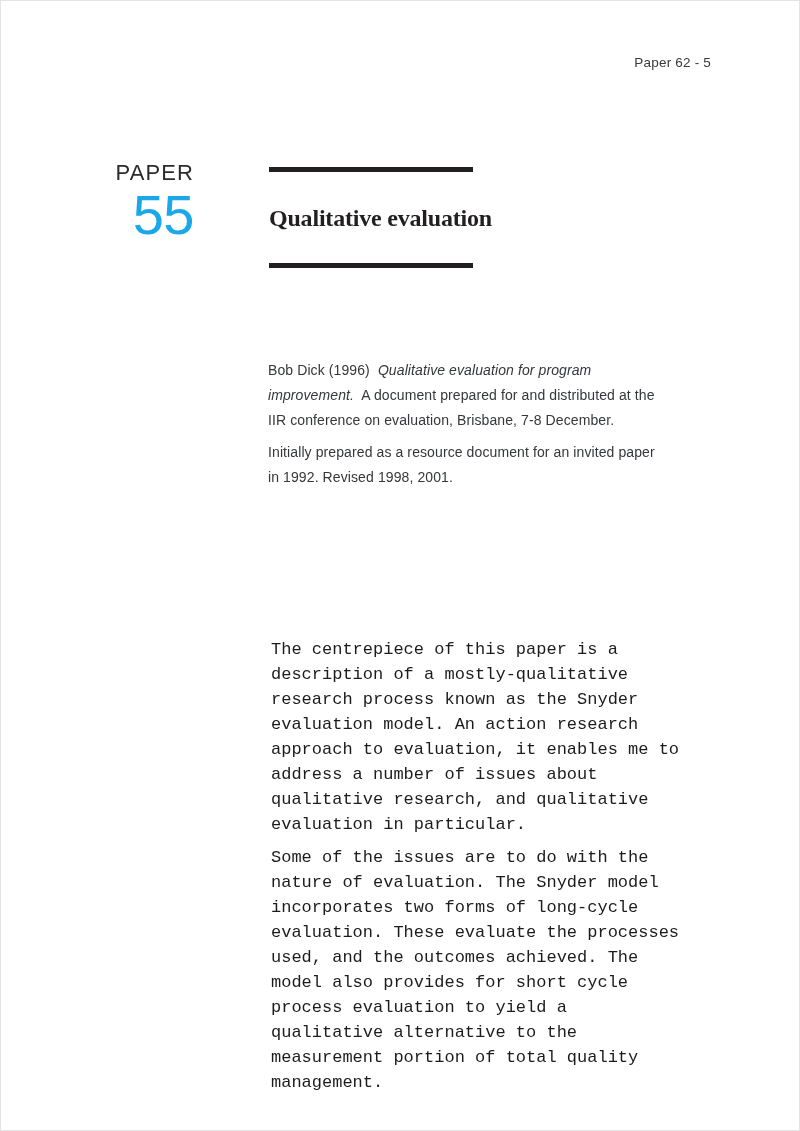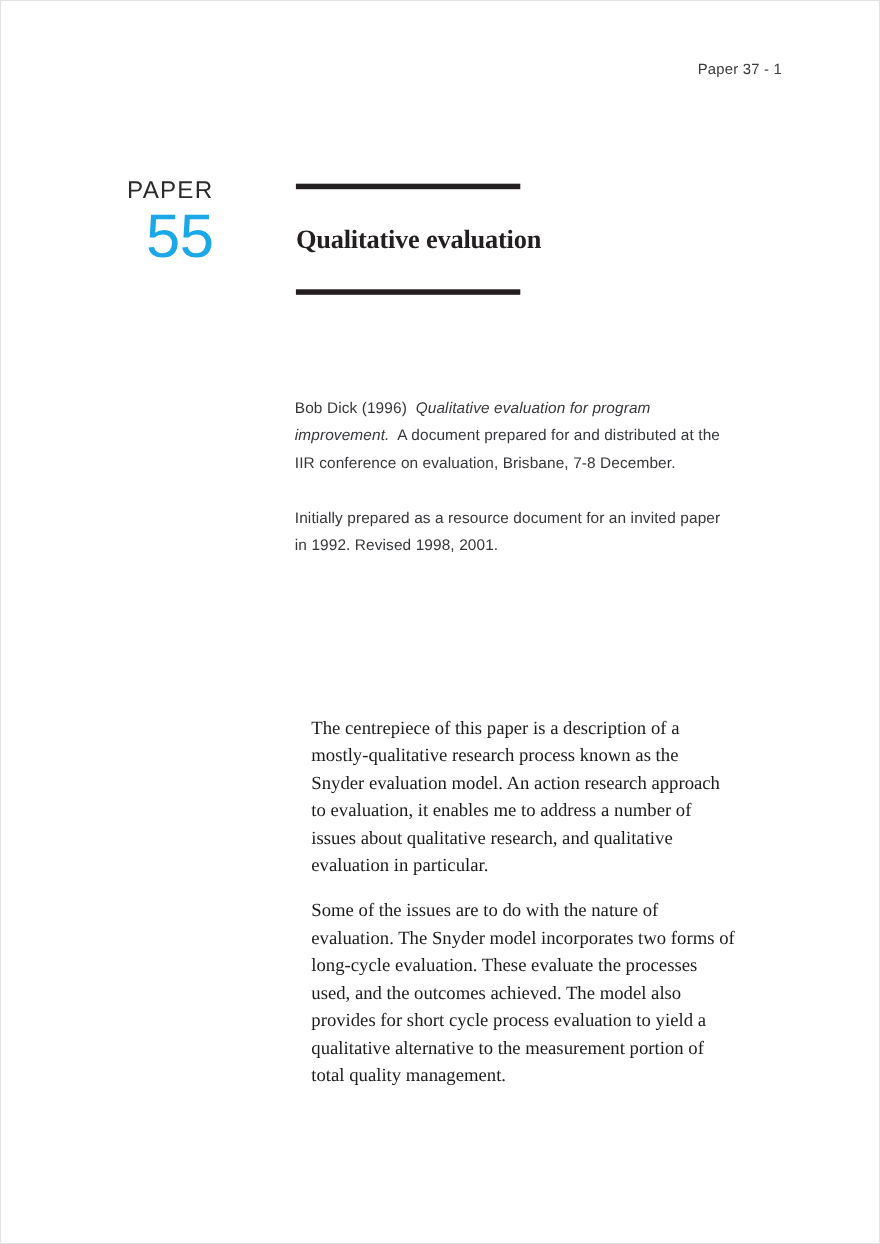--- a/index.html
+++ b/index.html
@@ -96,53 +96,54 @@
     line-height: 25px;
     color: #35373a;
     letter-spacing: 0.1px;
   }
 
   .citation p {
     margin: 0;
   }
 
   .citation p + p {
-    margin-top: 25px;
+    margin-top: 7px;
   }
 
   .citation em {
     font-style: italic;
   }
 
   
   .body-text {
     position: absolute;
     top: 632px;
     left: 266px;
     width: 418px;
     font-family: "Liberation Serif", serif;
     font-size: 17px;
     line-height: 25px;
     color: #1c1c1c;
   }
 
   .body-text p {
-    margin: 16px;
+    margin: 4px;
+    font-family: Liberation Mono, monospace;
   }
 
   .body-text p + p {
     margin-top: 8px;
   }
 </style>
 </head>
 <body>
 
 <div class="page">
 
-  <div class="running-header">Paper 37 - 1</div>
+  <div class="running-header">Paper 62 - 5</div>
 
   <div class="paper-badge">
     <span class="badge-word">PAPER</span>
     <span class="badge-number">55</span>
   </div>
 
   <div class="title-block">
     <div class="title-rule"></div>
     <h1 class="doc-title">Qualitative evaluation</h1>
     <div class="title-rule"></div>

